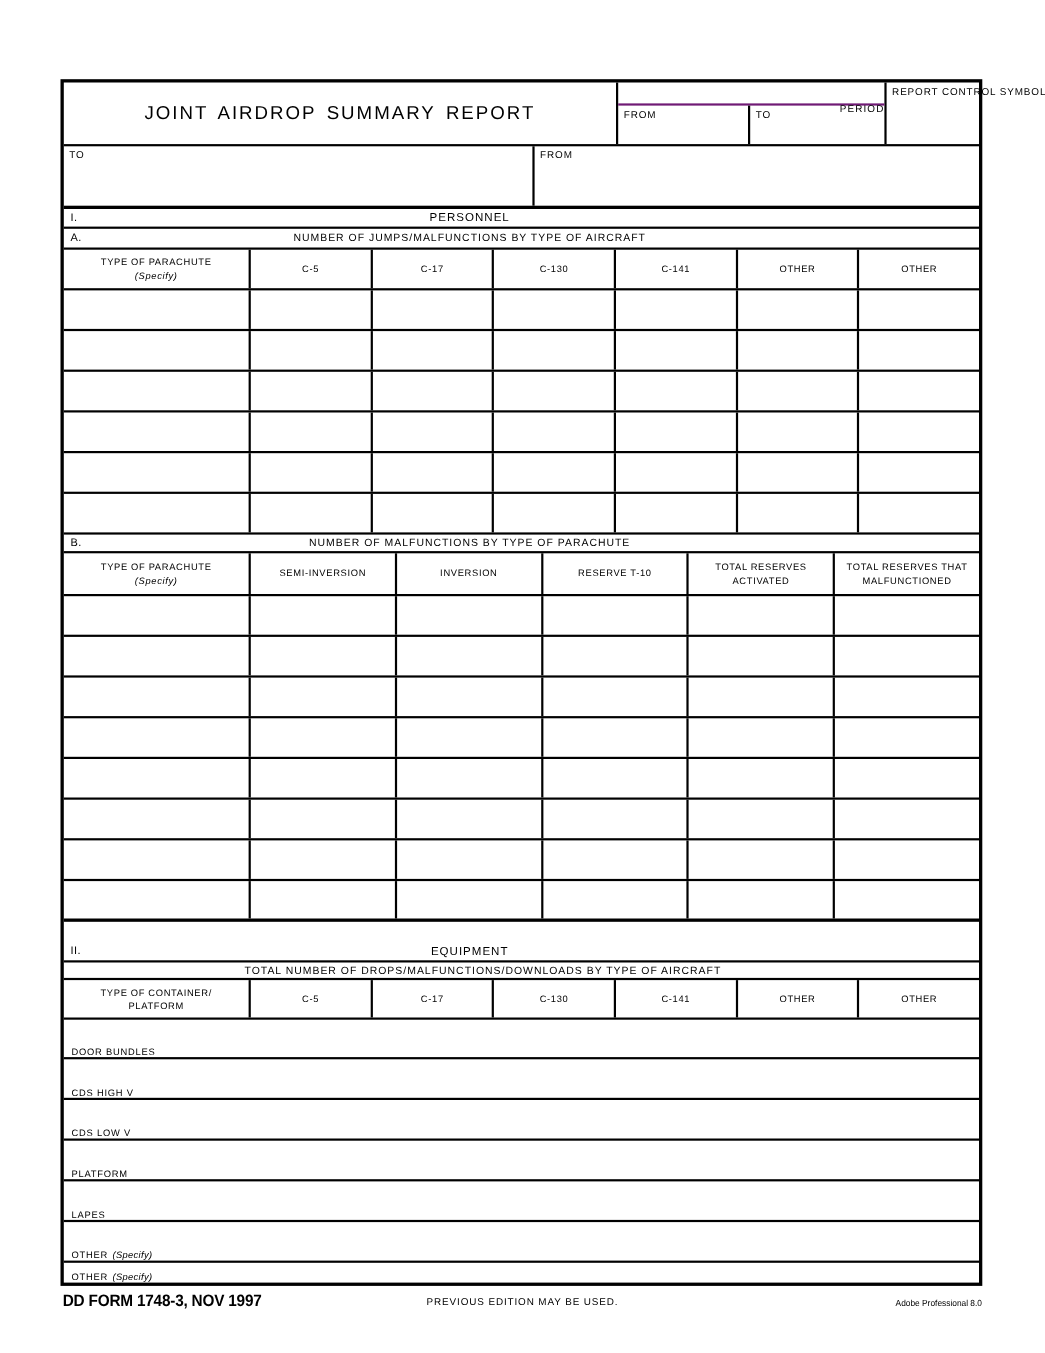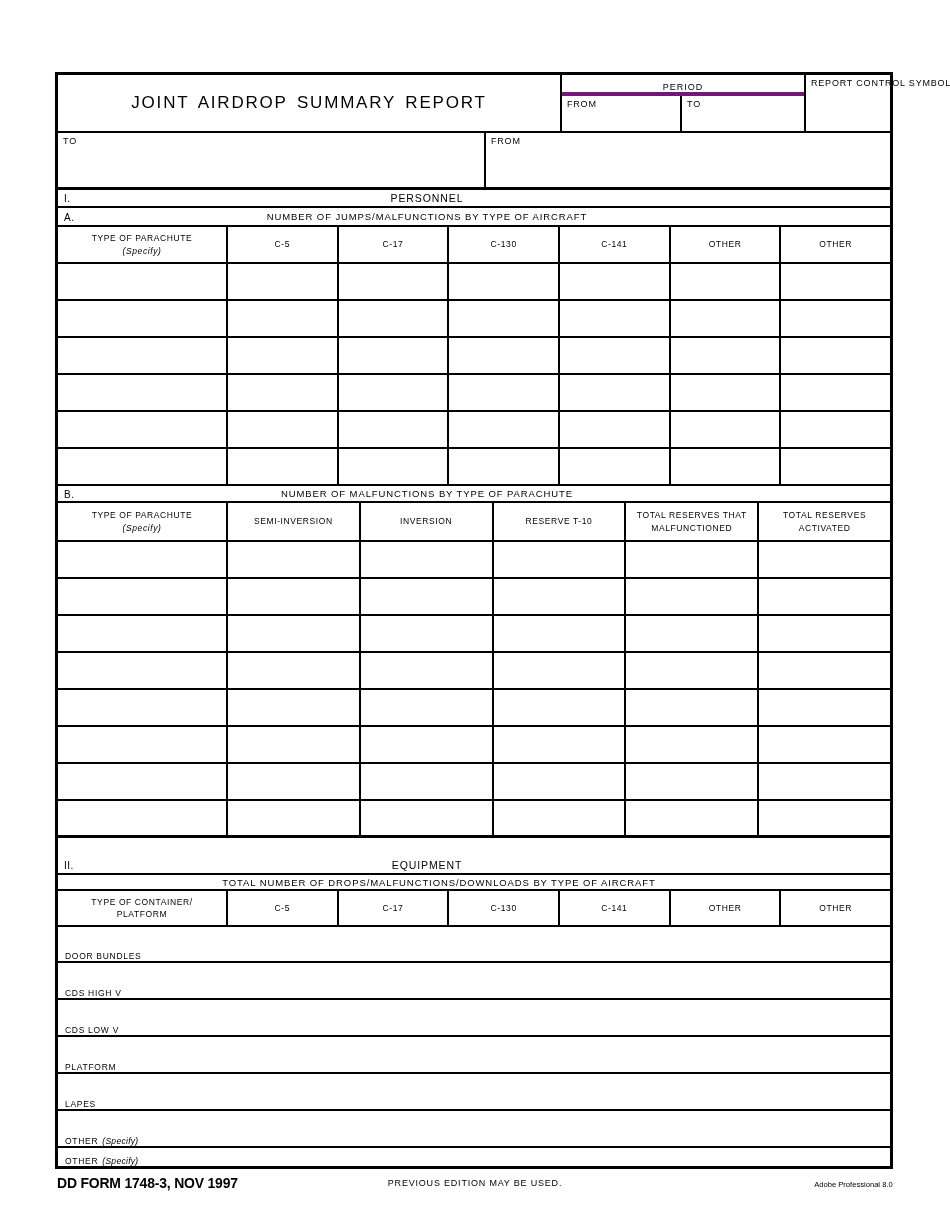--- a/index.html
+++ b/index.html
@@ -22,22 +22,22 @@
 
   
   .hdr1 { height: 58px; display: flex; }
   .title-box {
     width: 504px; border-right: 2px solid #000;
     display: flex; align-items: center; justify-content: center;
     font-size: 17px; letter-spacing: 1.8px; word-spacing: 3px;
   }
   .period-box { width: 244px; border-right: 2px solid #000; display: flex; flex-direction: column; }
   .period-label {
-    height: 21px; border-bottom: 4px solid #701a75;
-    text-align: center; font-size: 9px; letter-spacing: 1px; padding-top: 7px;
+    height: 21px; border-bottom: 2px solid #701a75;
+    text-align: right; font-size: 9px; letter-spacing: 1px; padding-top: 19px;
   }
   .period-sub { flex: 1; display: flex; }
   .from-cell { width: 120px; border-right: 2px solid #000; }
   .to-cell { flex: 1; }
   .rcs-box { flex: 1; }
   .field { position: relative; }
   .fl { position: absolute; top: 3px; left: 5px; font-size: 9px; letter-spacing: 0.8px; white-space: nowrap; }
 
   
   .hdr2 { height: 57px; display: flex; border-bottom-width: 3px; }
@@ -216,22 +216,22 @@
   </div>
 
   <div class="row tbl-row cols-b">
     <div class="col0 hdr-cell">
       <div>TYPE OF PARACHUTE</div>
       <div class="ital">(Specify)</div>
     </div>
     <div class="cell hdr-cell">SEMI-INVERSION</div>
     <div class="cell hdr-cell">INVERSION</div>
     <div class="cell hdr-cell">RESERVE T-10</div>
+    <div class="cell hdr-cell">TOTAL RESERVES ACTIVATED</div>
     <div class="cell hdr-cell">TOTAL RESERVES THAT MALFUNCTIONED</div>
-    <div class="cell hdr-cell">TOTAL RESERVES ACTIVATED</div>
   </div>
 
   <div class="grid grid-b">
     <div class="row tbl-row grid-row">
       <div class="col0"></div>
       <div class="cell"></div>
       <div class="cell"></div>
       <div class="cell"></div>
       <div class="cell"></div>
       <div class="cell"></div>

